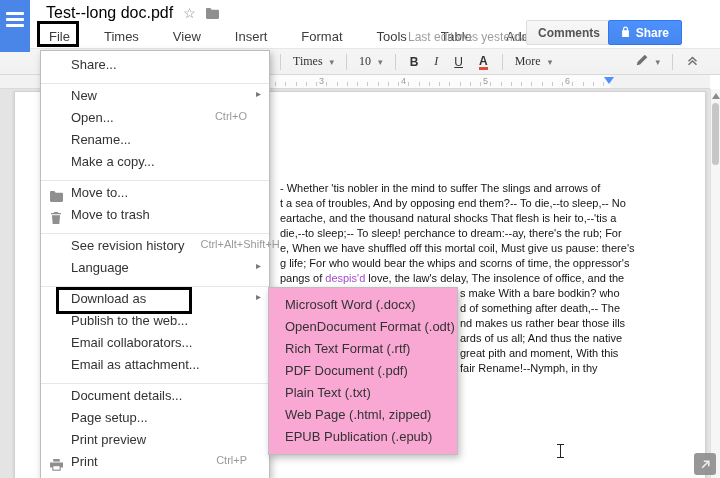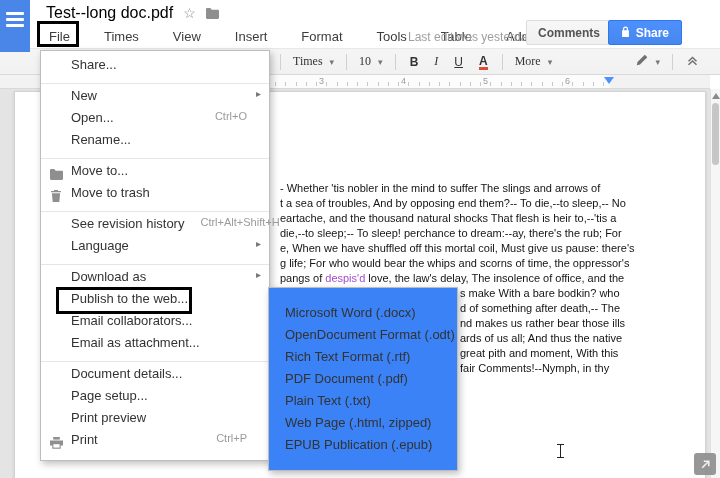--- a/index.html
+++ b/index.html
@@ -79,22 +79,22 @@
   
   .context-menu { position:absolute; left:40px; top:50px; width:230px; background:#fff; border:1px solid #bdbdbd;
     box-shadow:2px 3px 7px rgba(0,0,0,.25); padding:6px 0; z-index:40; }
   .menu-row { display:flex; height:22px; padding-right:8px; font-size:13px; color:#333; cursor:pointer; }
   .mi-icon { flex:0 0 30px; display:flex; align-items:center; justify-content:center; }
   .mi-label { flex:1; white-space:nowrap; }
   .mi-shortcut { font-size:11px; color:#9a9a9a; margin-right:4px; white-space:nowrap;margin-left:16px; }
   .mi-arrow { width:10px; text-align:right; font-size:10px; color:#777; }
   .menu-sep { height:1px; background:#e6e6e6; margin:4px 0; }
 
-  .submenu { position:absolute; left:268px; top:287px; width:190px; background:#3b82f6; border:1px solid #bdbdbd;
-    box-shadow:2px 3px 7px rgba(0,0,0,.25); padding:14px 0; z-index:45; }
+  .submenu { position:absolute; left:268px; top:287px; width:190px; background:#f9a8d4; border:1px solid #bdbdbd;
+    box-shadow:2px 3px 7px rgba(0,0,0,.25); padding:6px 0; z-index:45; }
   .sub-row { height:22px; line-height:22px; padding-left:16px; font-size:13px; color:#333; white-space:nowrap; cursor:pointer; }
 
   
   .anno { position:absolute; border:3px solid #000; z-index:60; pointer-events:none; }
   .anno-file { left:37px; top:21px; width:42px; height:26px; }
   .anno-download { left:56px; top:287px; width:136px; height:27px; }
 </style>
 </head>
 <body>
 
@@ -223,21 +223,21 @@
           <div class="doc-line">
             <span>nd makes us rather bear those ills</span><span class="hl"></span><span></span>
           </div>
           <div class="doc-line">
             <span>ards of us all; And thus the native</span><span class="hl"></span><span></span>
           </div>
           <div class="doc-line">
             <span>great pith and moment, With this</span><span class="hl"></span><span></span>
           </div>
           <div class="doc-line">
-            <span>fair Comments!--Nymph, in thy</span><span class="hl"></span><span></span>
+            <span>fair Rename!--Nymph, in thy</span><span class="hl"></span><span></span>
           </div>
         </div>
     </div>
     <div class="text-cursor"></div>
   </div>
 
   <div class="scrollbar">
     <div class="scroll-up"></div>
     <div class="scroll-thumb"></div>
   </div>
@@ -265,20 +265,26 @@
       </div>
       <div class="menu-row">
         <span class="mi-icon"></span>
         <span class="mi-label">Open...</span>
         <span class="mi-shortcut">Ctrl+O</span>
         <span class="mi-arrow"></span>
       </div>
       <div class="menu-row">
         <span class="mi-icon"></span>
         <span class="mi-label">Rename...</span>
+        <span class="mi-shortcut"></span>
+        <span class="mi-arrow"></span>
+      </div>
+      <div class="menu-row">
+        <span class="mi-icon"></span>
+        <span class="mi-label">Make a copy...</span>
         <span class="mi-shortcut"></span>
         <span class="mi-arrow"></span>
       </div>
       <div class="menu-sep"></div>
       <div class="menu-row">
         <span class="mi-icon">
           <svg width="13" height="11" viewBox="0 0 13 11">
             <path fill="#8f8f8f" d="M0 1.2C0 .5.5 0 1.2 0h3.1l1.4 1.7h6.1c.7 0 1.2.5 1.2 1.2v6.9c0 .7-.5 1.2-1.2 1.2H1.2C.5 11 0 10.5 0 9.8z"></path>
           </svg>
         </span>

